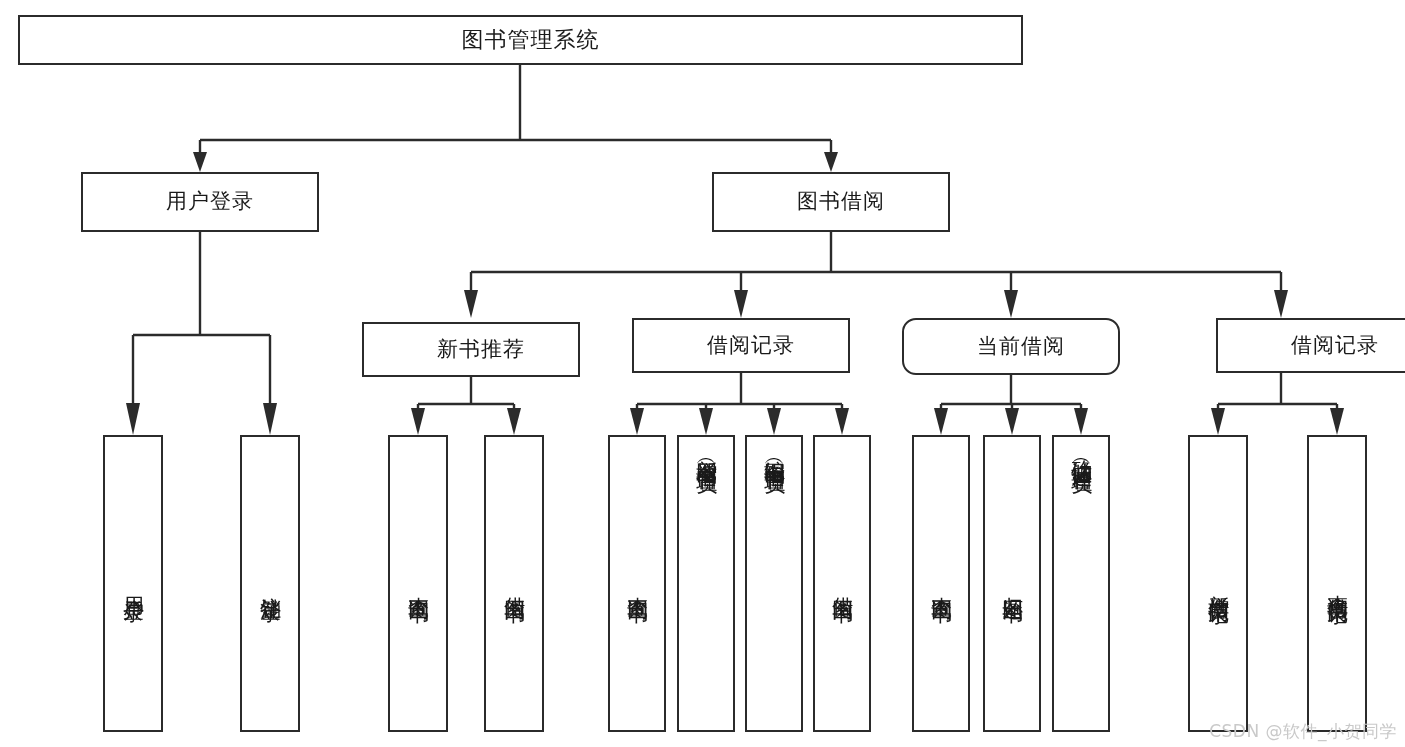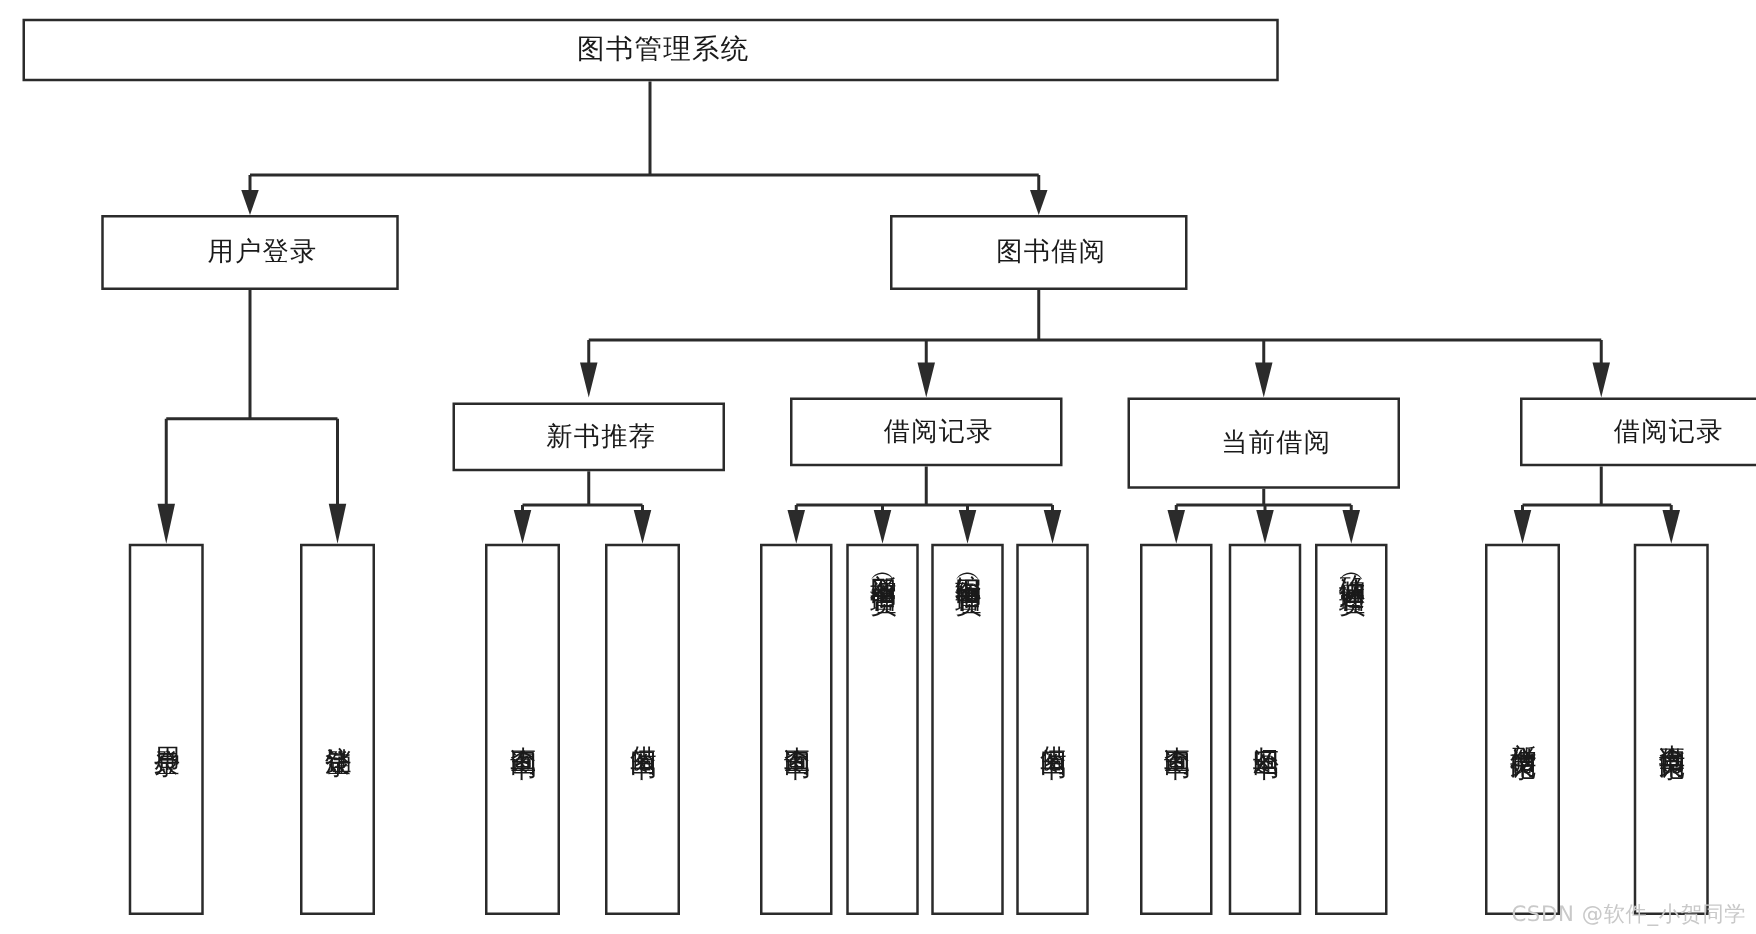--- a/index.html
+++ b/index.html
@@ -143,21 +143,21 @@
     </g>
   </svg>
 
   <div class="node horiz root" style="left: 18px; top: 15px; width: 1005px; height: 50px;">图书管理系统</div>
 
   <div class="node horiz" style="left: 81px; top: 172px; width: 238px; height: 60px;">用户登录</div>
   <div class="node horiz" style="left: 712px; top: 172px; width: 238px; height: 60px;">图书借阅</div>
 
   <div class="node horiz" style="left: 362px; top: 322px; width: 218px; height: 55px;">新书推荐</div>
   <div class="node horiz" style="left: 632px; top: 318px; width: 218px; height: 55px;">借阅记录</div>
-  <div class="node horiz" style="left: 902px; top: 318px; width: 218px; height: 73px;">当前借阅</div>
+  <div class="node horiz" style="left: 902px; top: 318px; width: 218px; height: 57px; border-radius: 14px;">当前借阅</div>
   <div class="node horiz" style="left: 1172px; top: 318px; width: 218px; height: 55px; margin-left: 44px;">借阅记录</div>
 
   <div class="node vert" style="left: 103px; top: 435px; width: 60px; height: 297px;">用户登录</div>
   <div class="node vert" style="left: 240px; top: 435px; width: 60px; height: 297px;">注销登录</div>
   <div class="node vert" style="left: 388px; top: 435px; width: 60px; height: 297px;">查询图书</div>
   <div class="node vert" style="left: 484px; top: 435px; width: 60px; height: 297px;">借阅图书</div>
   <div class="node vert" style="left: 608px; top: 435px; width: 58px; height: 297px;">查询图书</div>
   <div class="node vert top-align" style="left: 677px; top: 435px; width: 58px; height: 297px;">新增图书（管理员）</div>
   <div class="node vert top-align" style="left: 745px; top: 435px; width: 58px; height: 297px;">编辑图书（管理员）</div>
   <div class="node vert" style="left: 813px; top: 435px; width: 58px; height: 297px;">借阅图书</div>

